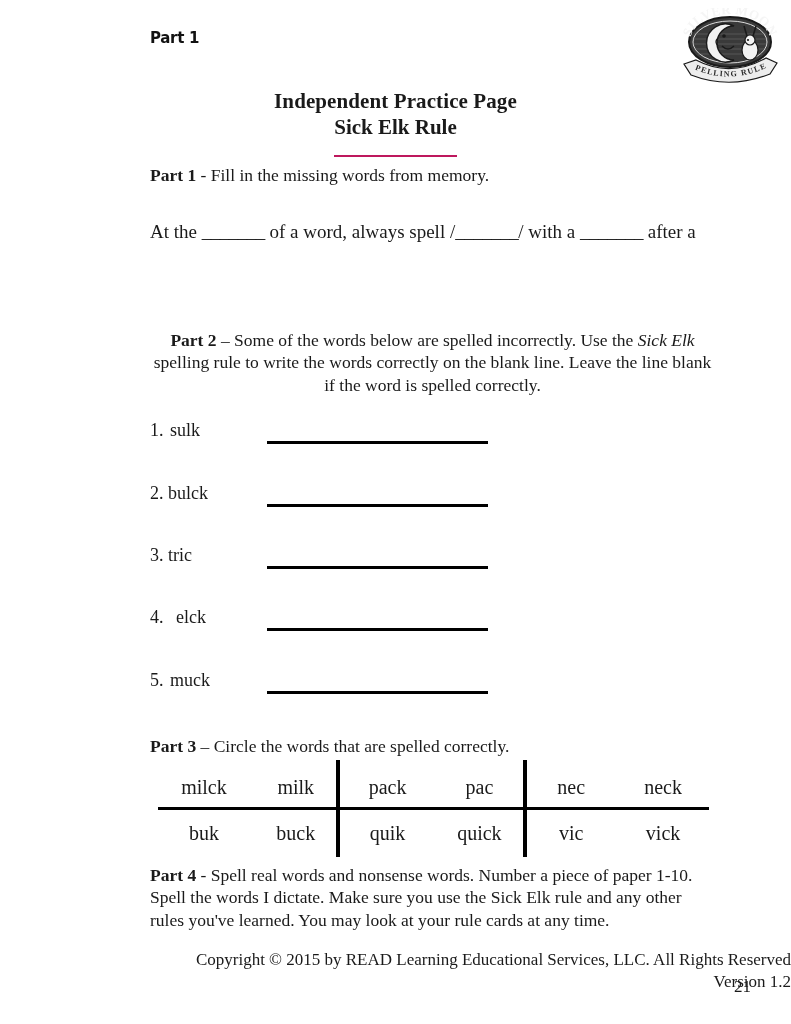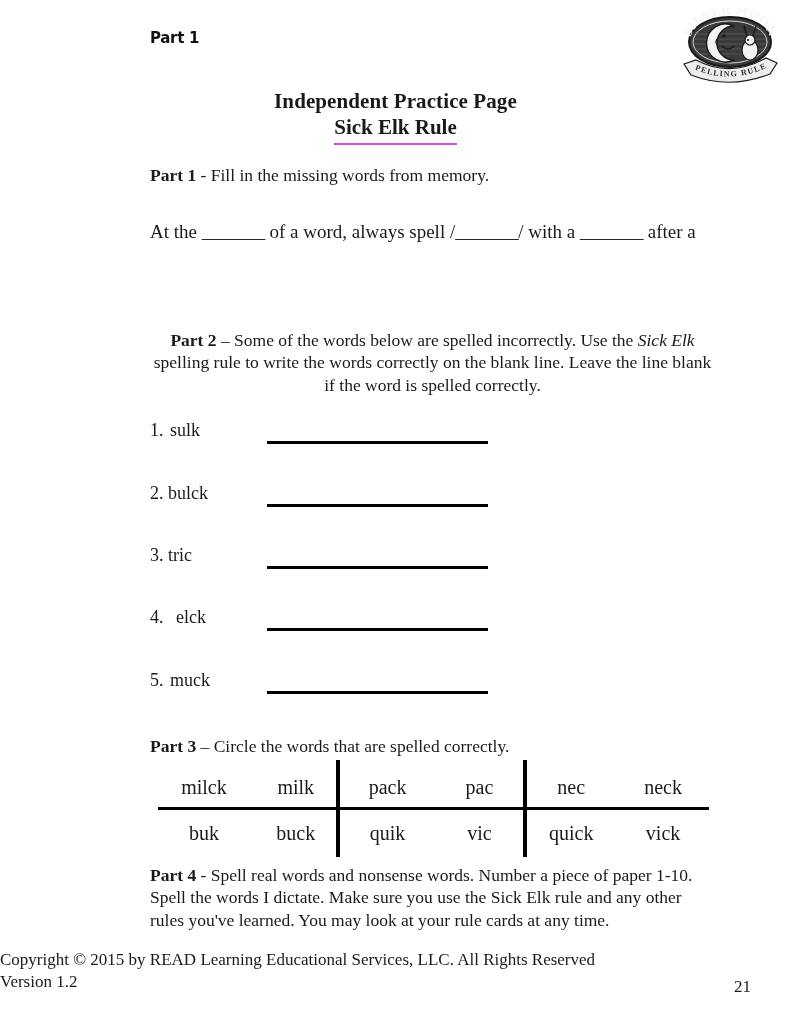--- a/index.html
+++ b/index.html
@@ -57,22 +57,22 @@
   .doc-subtitle {
     position: absolute;
     left: 0;
     right: 0;
     top: 115px;
     text-align: center;
     font-size: 21px;
     font-weight: bold;
   }
   .doc-subtitle span {
-    border-bottom: 2px solid #d946ef;
-    padding-bottom: 4px;
+    border-bottom: 2px solid #be185d;
+    padding-bottom: 16px;
   }
 
   
   .block {
     position: absolute;
     font-size: 17.5px;
     line-height: 1.28;
   }
   .lead { font-weight: bold; }
   .ital { font-style: italic; }
@@ -164,21 +164,21 @@
   #wt-vrule-1 { left: 365px; }
 
   #part4-instr { left: 150px; top: 864px; width: 565px; }
 
   
   .footer {
     position: absolute;
     left: 0;
     right: 0;
     top: 949px;
-    text-align: left;
+    text-align: right;
     font-size: 17px;
     line-height: 1.3;
   }
   .page-number {
     position: absolute;
     right: 40px;
     top: 977px;
     font-size: 17px;
   }
 </style>
@@ -281,22 +281,22 @@
       <div class="wt-cell">pack</div>
       <div class="wt-cell">pac</div>
       <div class="wt-cell">nec</div>
       <div class="wt-cell">neck</div>
     </div>
     <div class="wt-hrule"></div>
     <div class="wt-row" id="wt-row-1">
       <div class="wt-cell">buk</div>
       <div class="wt-cell">buck</div>
       <div class="wt-cell">quik</div>
+      <div class="wt-cell">quick</div>
       <div class="wt-cell">vic</div>
-      <div class="wt-cell">quick</div>
       <div class="wt-cell">vick</div>
     </div>
     <div class="wt-vrule" id="wt-vrule-0"></div>
     <div class="wt-vrule" id="wt-vrule-1"></div>
   </div>
 
   <div class="block" id="part4-instr">
     <span class="lead">Part 4</span><span> - Spell real words and nonsense words.  Number a piece of paper 1-10.  Spell the words I dictate.  Make sure you use the Sick Elk rule and any other rules you've learned.  You may look at your rule cards at any time.</span>
   </div>
 

